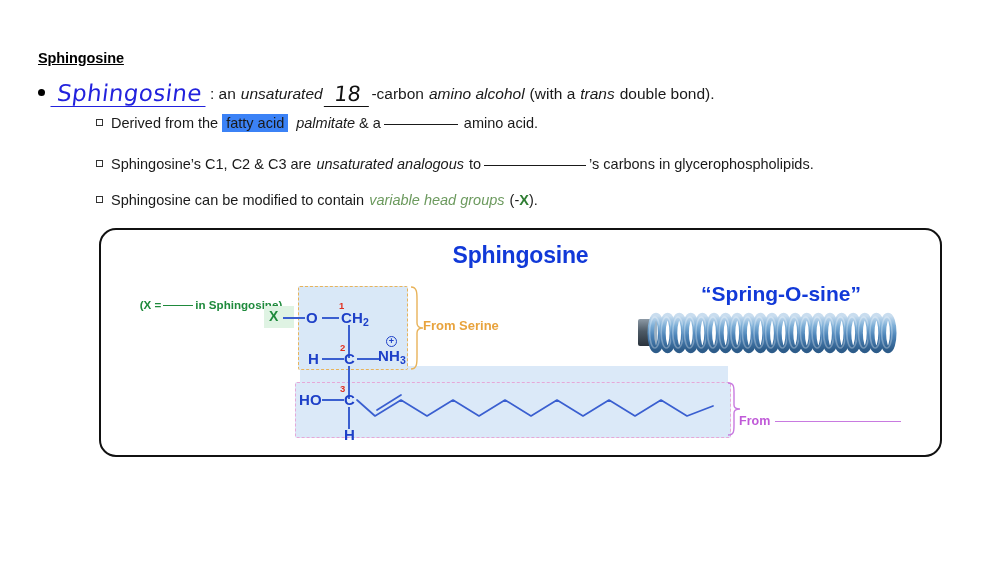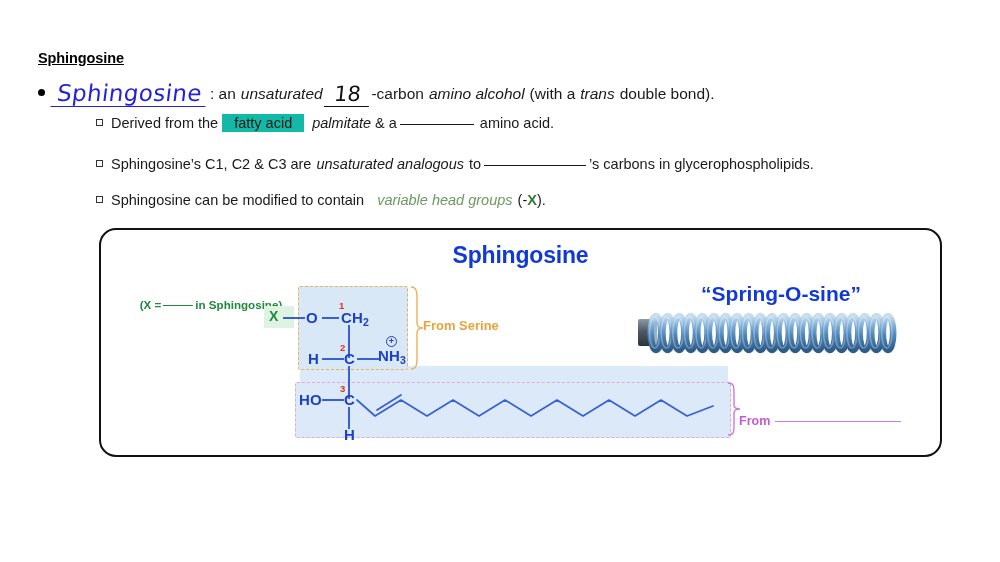--- a/index.html
+++ b/index.html
@@ -93,21 +93,21 @@
   .sq {
     display: inline-block;
     width: 7px; height: 7px;
     border: 1.2px solid #333;
     background: #fff;
     margin-right: 8px;
     position: relative;
     top: -2px;
     flex: 0 0 auto;
   }
-  .hl { background: #14b8a6; padding: 1px 12px; }
+  .hl { background: #3b82f6; padding: 1px 4px; }
   .blank-s { display:inline-block; border-bottom: 1.4px solid #1a1a1a; width: 74px; margin: 0 3px; position: relative; top: -3px; }
   .blank-m { display:inline-block; border-bottom: 1.4px solid #1a1a1a; width: 102px; margin: 0 3px; position: relative; top: -3px; }
   .green-it { color: #6c9a5e; font-style: italic; }
   .green-b { color: #2e7d32; font-weight: bold; }
 
   
   #figure-panel {
     position: absolute;
     left: 99px; top: 228px;
     width: 843px; height: 229px;
@@ -286,21 +286,21 @@
     <span>Sphingosine’s C1, C2 &amp; C3 are</span>
     <span class="it" style="margin-left:5px">unsaturated analogous</span>
     <span style="margin-left:5px">to</span>
     <span class="blank-m"></span>
     <span>’s carbons in glycerophospholipids.</span>
   </div>
 
   <div class="sub-row r3">
     <span class="sq"></span>
     <span>Sphingosine can be modified to contain</span>
-    <span class="green-it" style="margin-left:13px">variable head groups</span>
+    <span class="green-it" style="margin-left:5px">variable head groups</span>
     <span style="margin-left:5px">(-</span>
     <span class="green-b">X</span>
     <span>).</span>
   </div>
 
   <div id="figure-panel">
 
     <div class="fig-title">Sphingosine</div>
 
     <div class="vhg">

